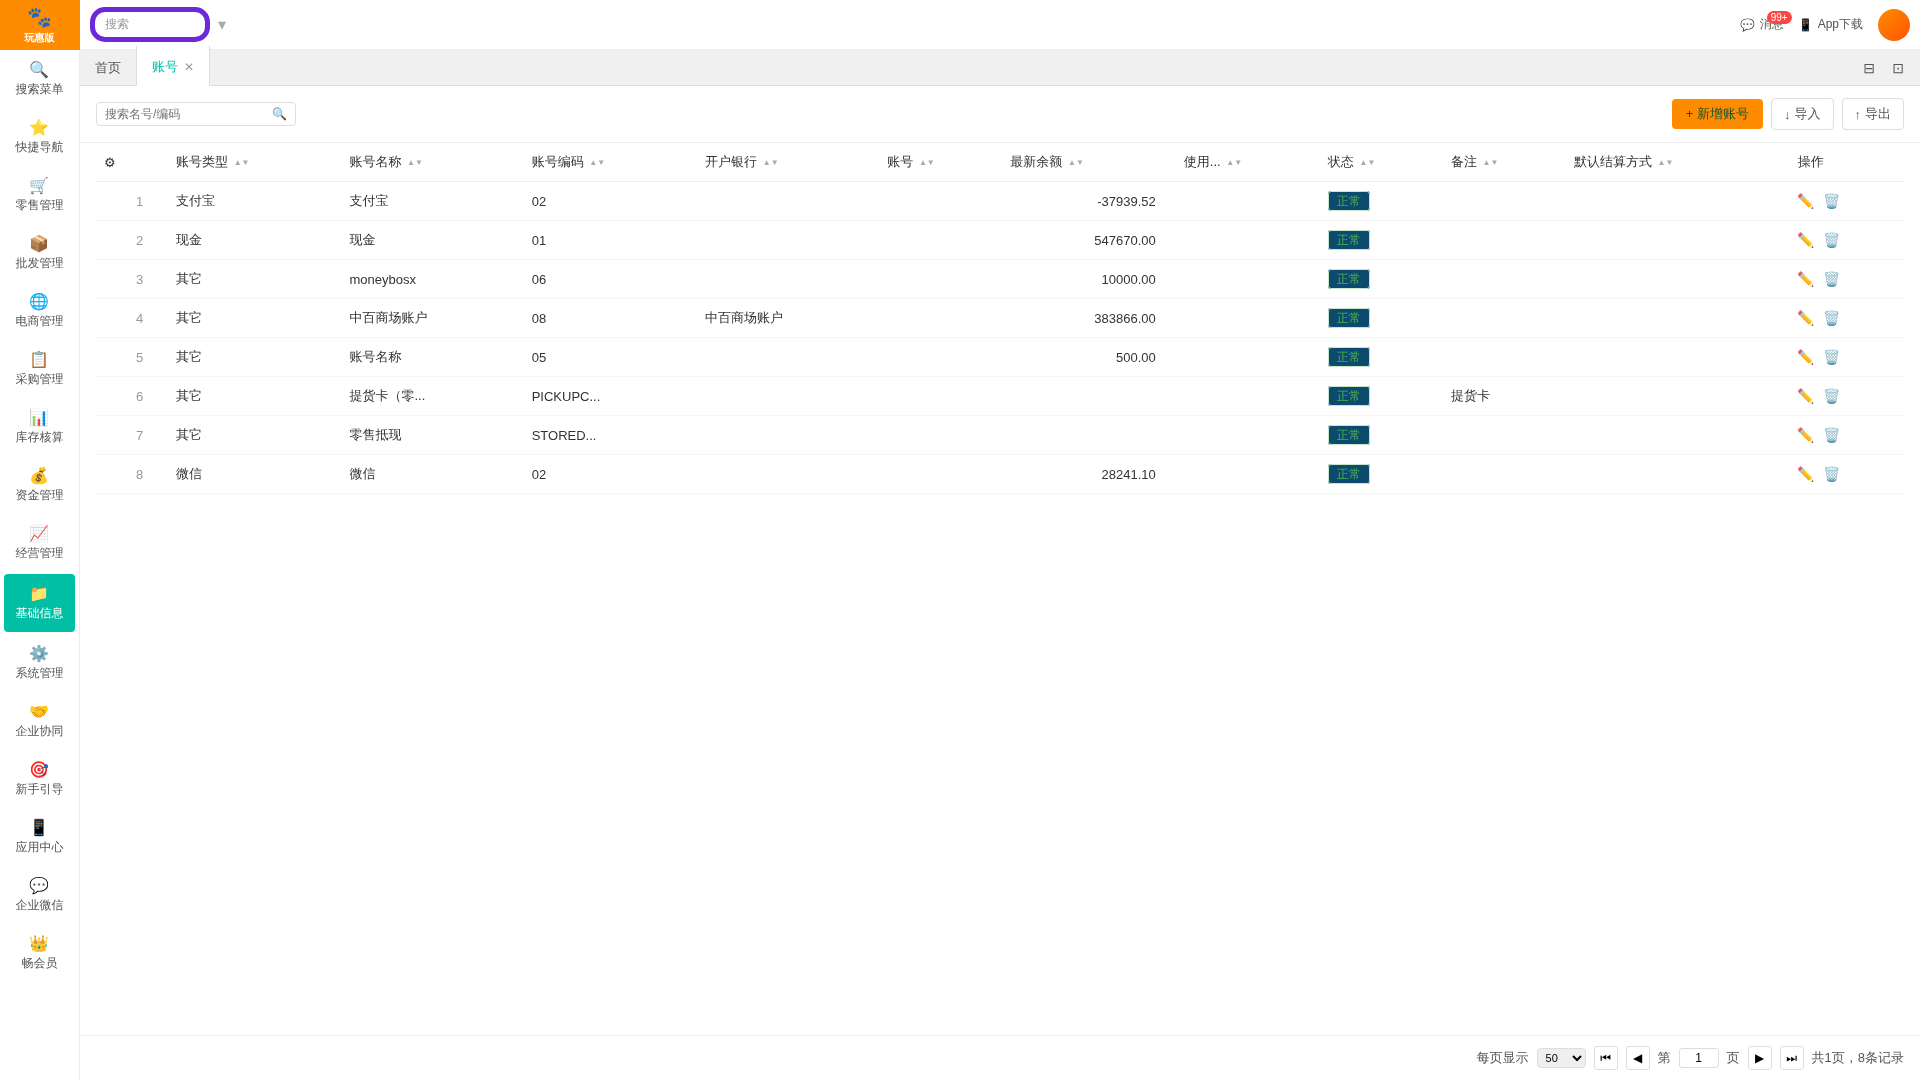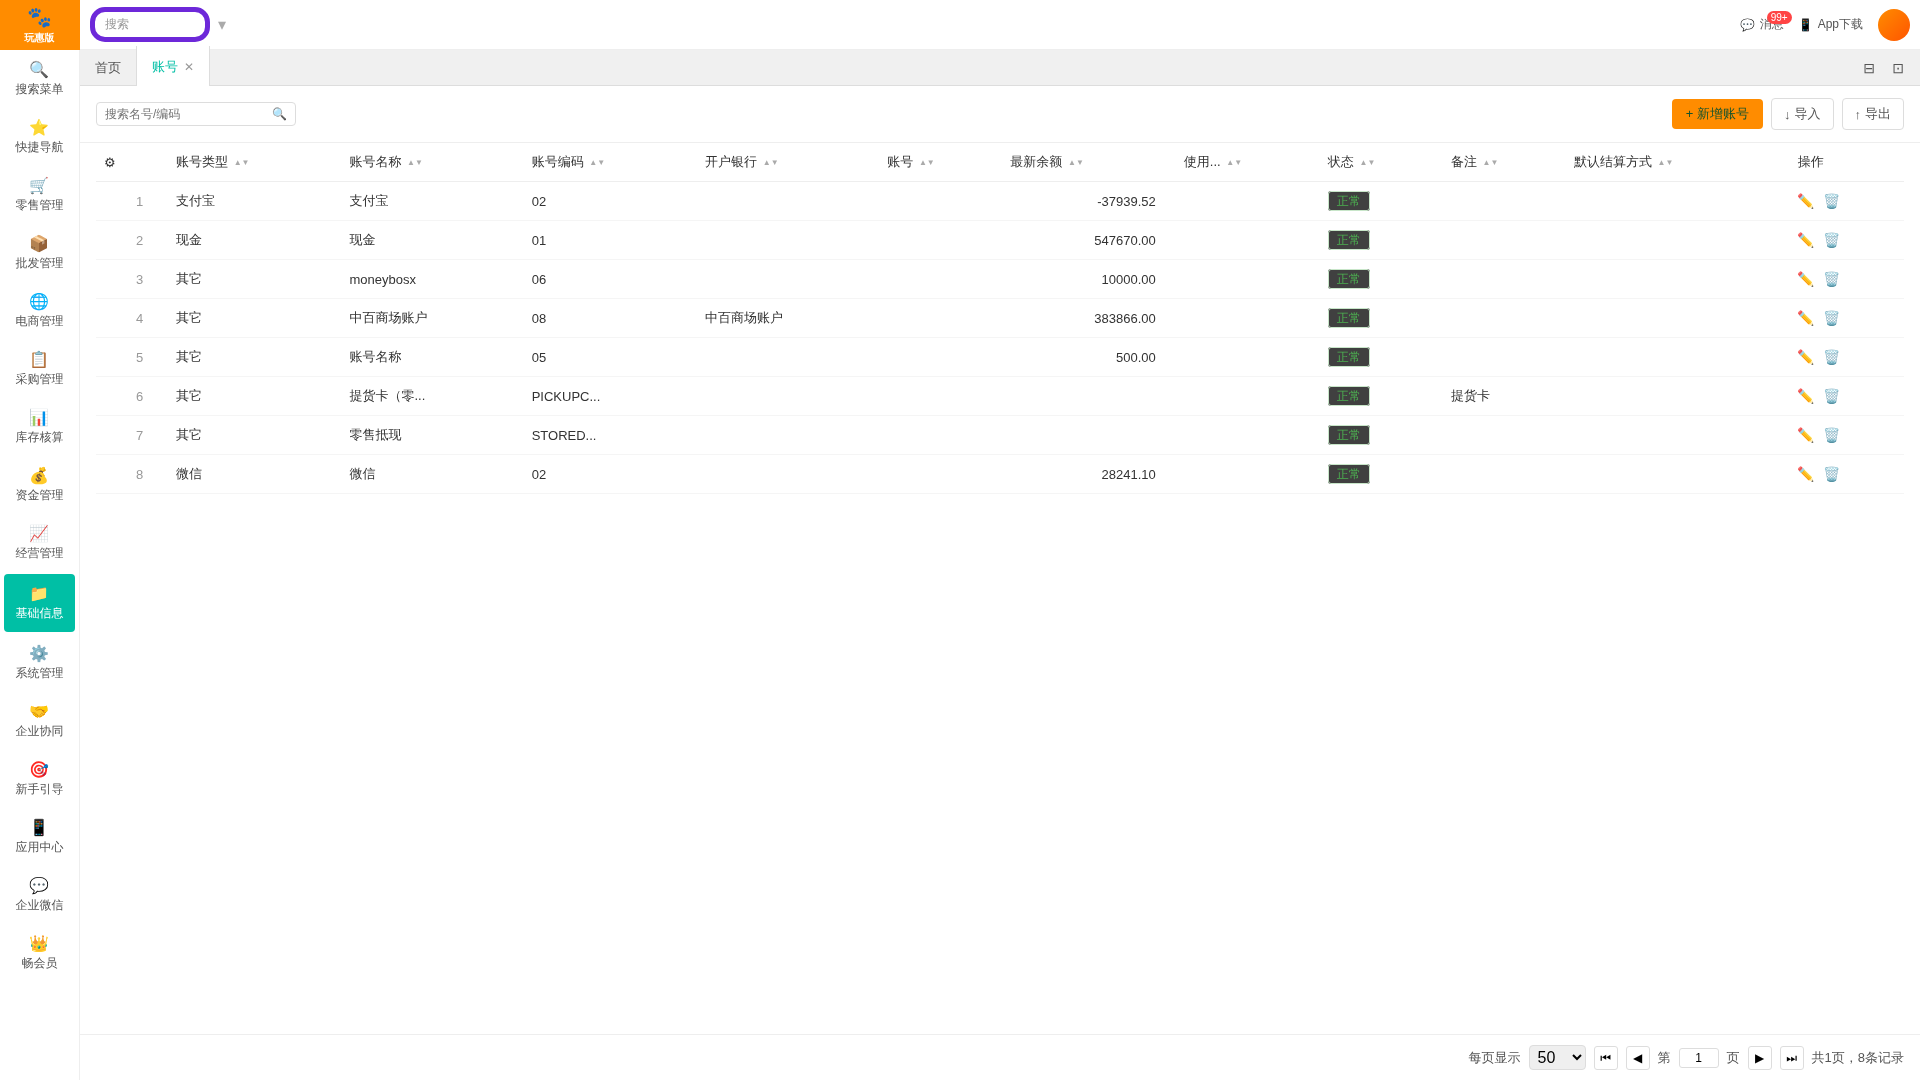--- a/index.html
+++ b/index.html
@@ -254,21 +254,21 @@
     }
     tbody tr {
       border-bottom: 1px solid #f5f5f5;
     }
     tbody td {
       padding: 10px 8px;
       color: #333;
       white-space: nowrap;
     }
     .status-badge {
-      background: #404040;
+      background: #0c4a6e;
       color: #4caf50;
       border: 1px solid #c8e6c9;
       border-radius: 3px;
       padding: 2px 8px;
       font-size: 12px;
     }
     .action-btns {
       display: flex;
       gap: 8px;
     }
@@ -293,21 +293,21 @@
       justify-content: flex-end;
       gap: 8px;
       border-top: 1px solid #eee;
       font-size: 13px;
       color: #555;
     }
     .page-size-select {
       border: 1px solid #ddd;
       border-radius: 4px;
       padding: 2px 4px;
-      font-size: 16px;
+      font-size: 11px;
     }
     .page-btn {
       width: 24px;
       height: 24px;
       border: 1px solid #ddd;
       border-radius: 3px;
       background: #fff;
       cursor: pointer;
       display: flex;
       align-items: center;

